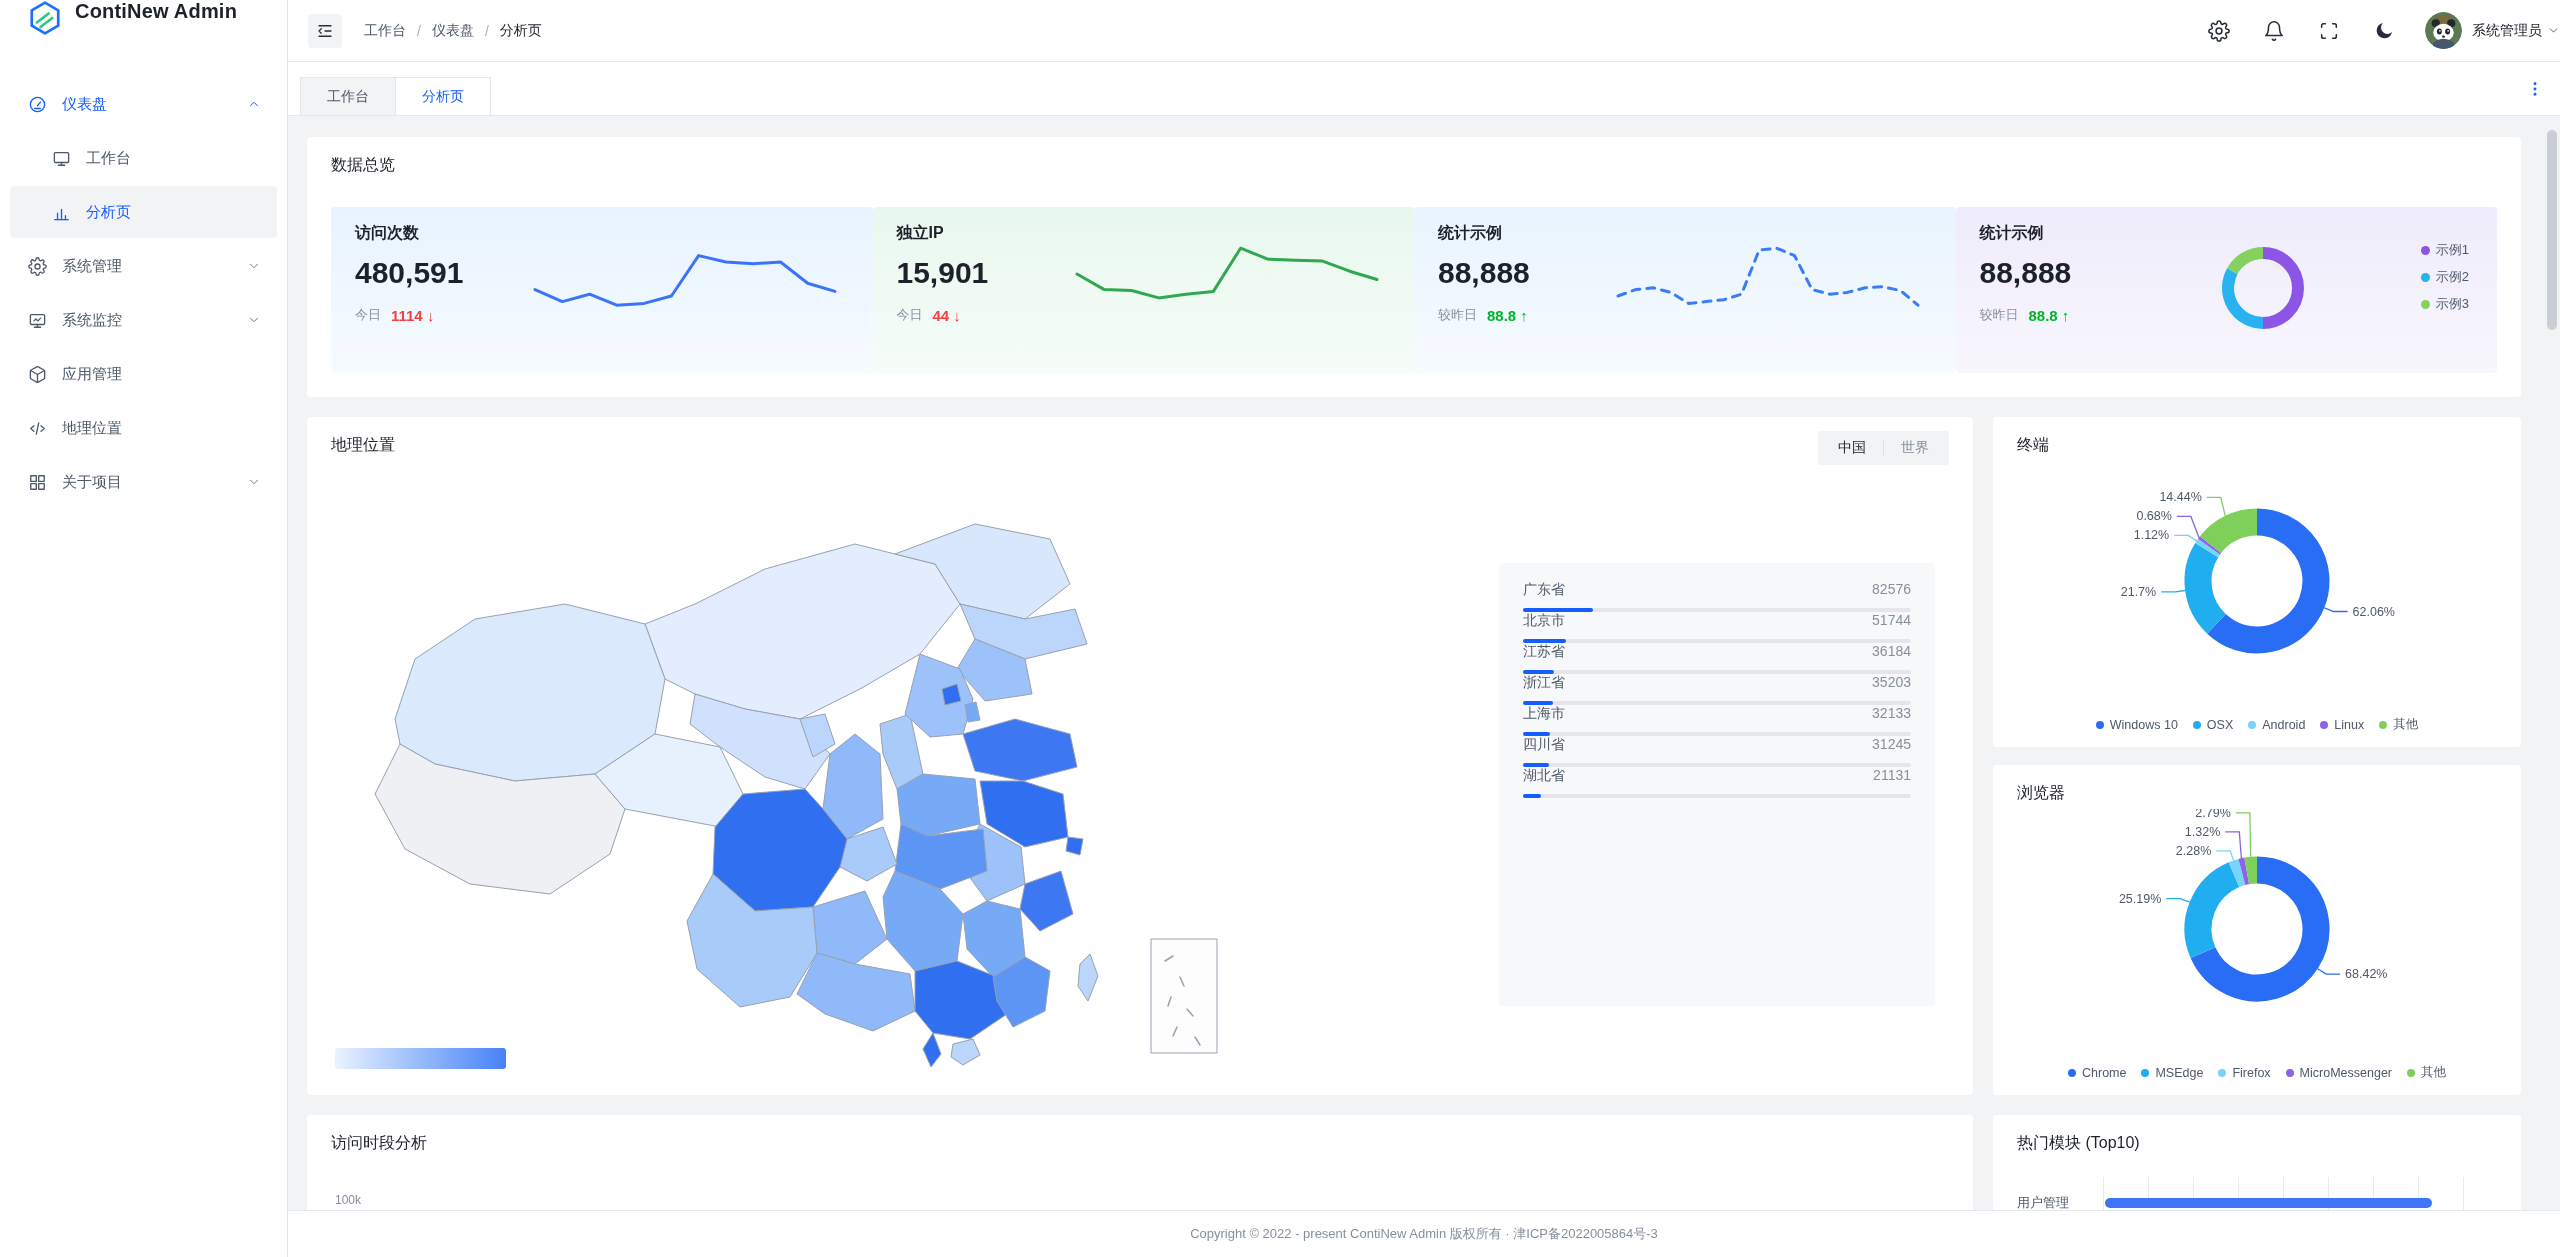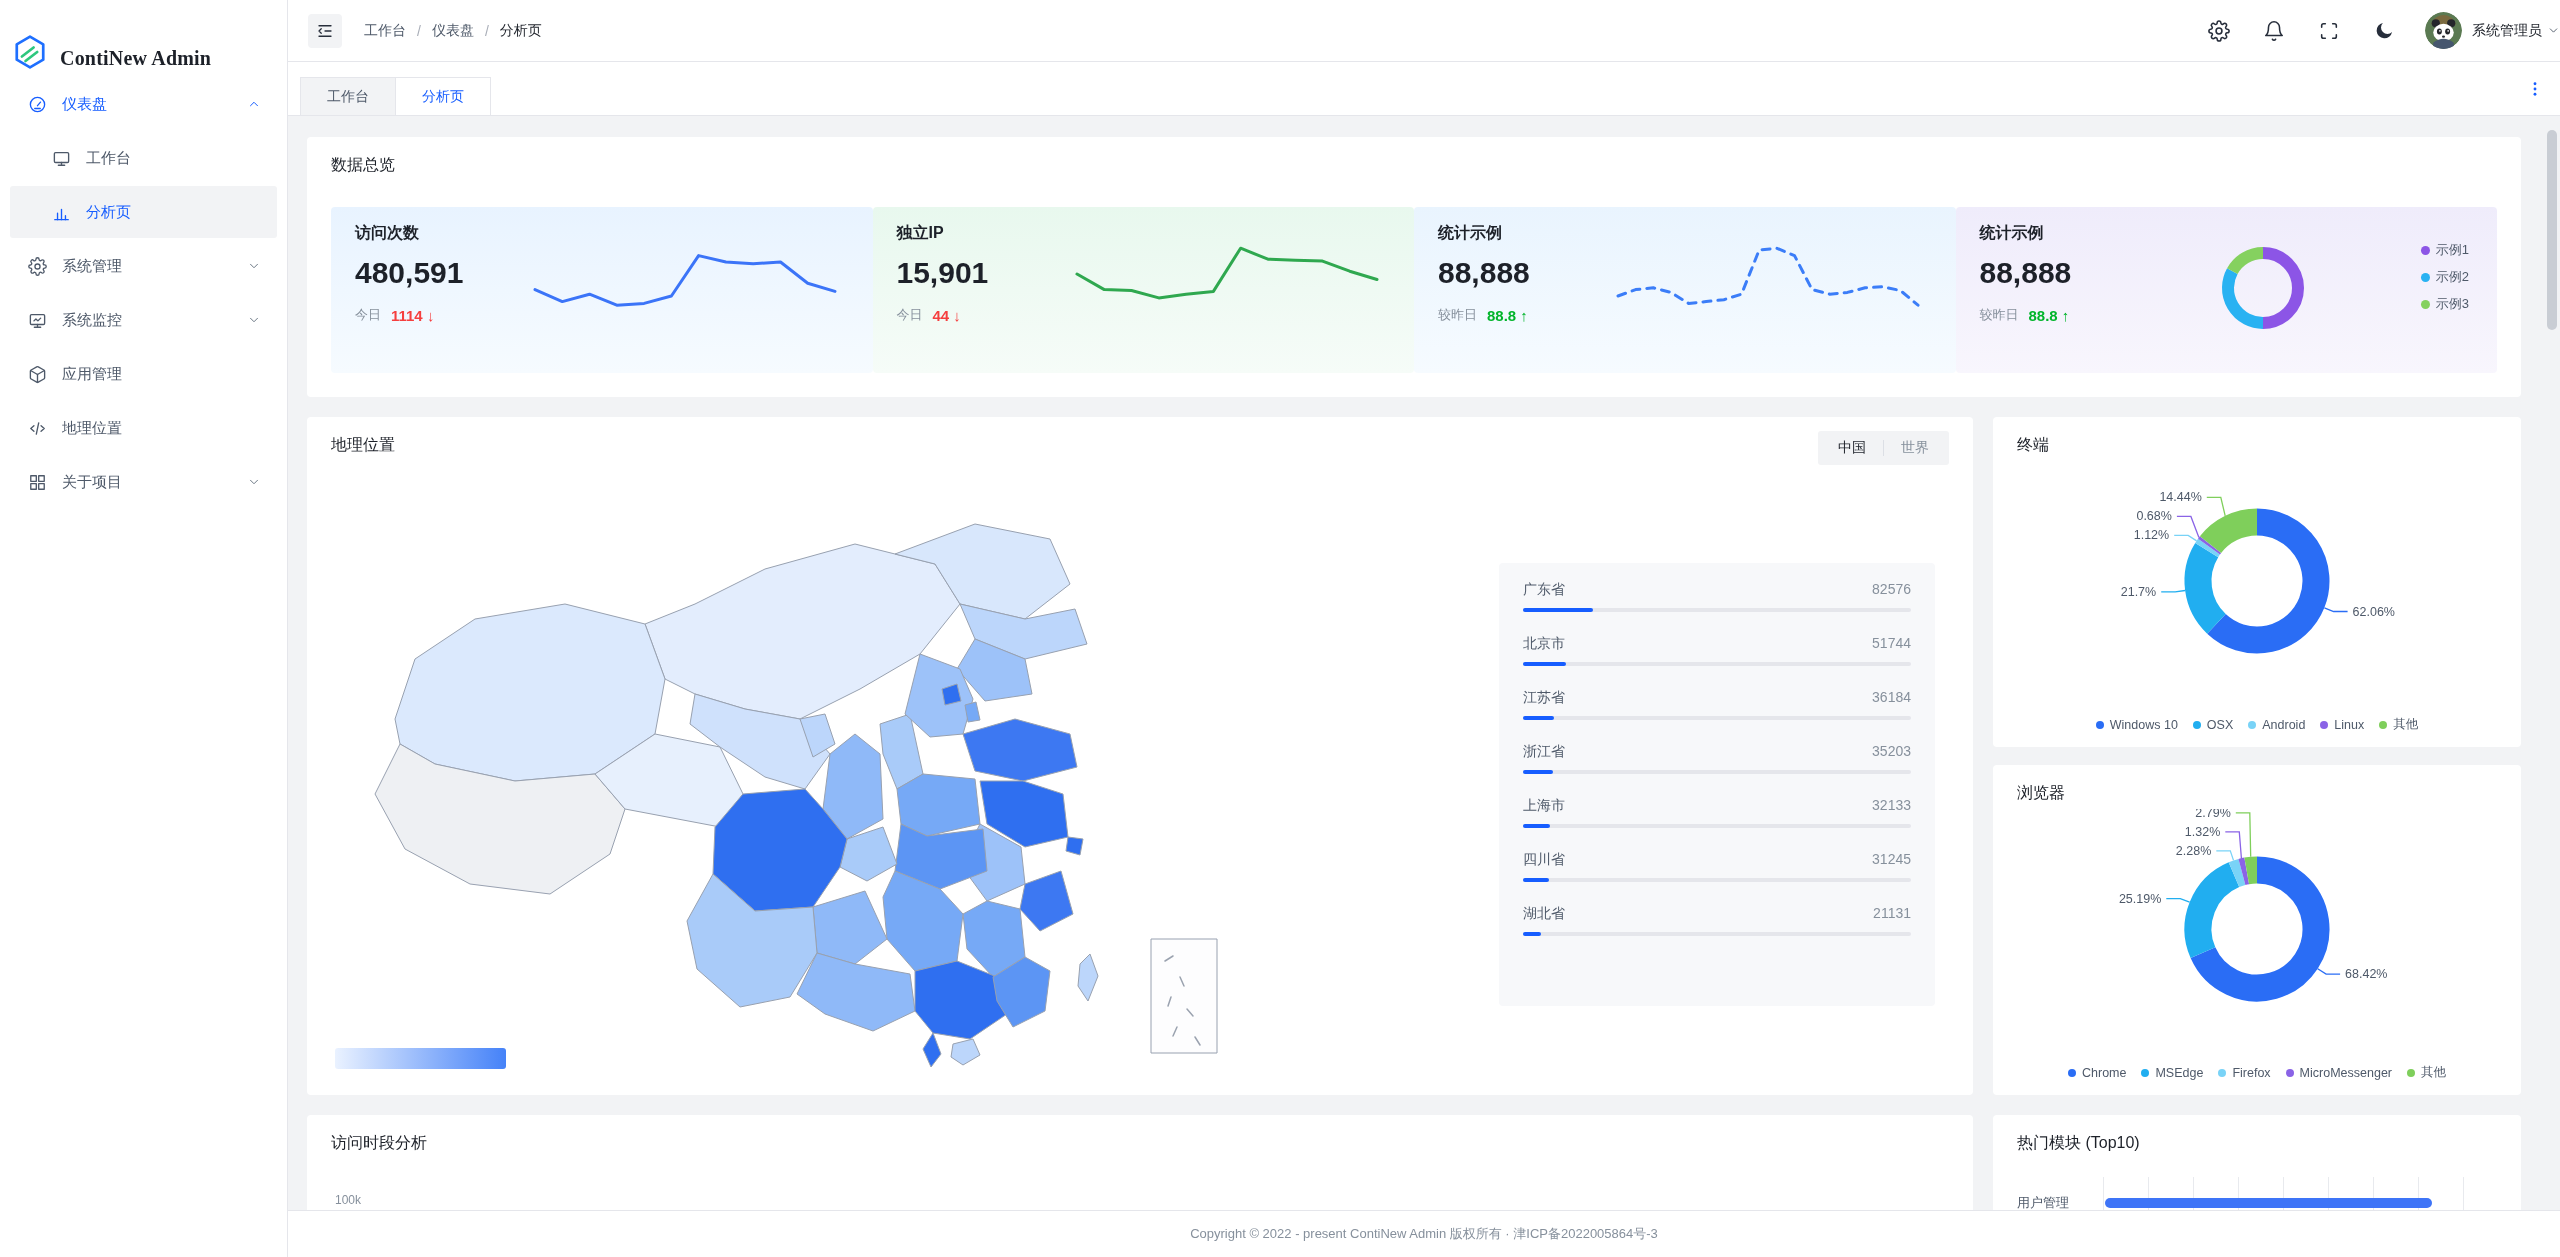--- a/index.html
+++ b/index.html
@@ -1,21 +1,21 @@
 <!DOCTYPE html>
 <html><head>
 <meta charset="utf-8">
 <style>
   * { margin:0; padding:0; box-sizing:border-box; }
   html,body { width:2560px; height:1257px; overflow:hidden; }
   body { font-family:"Liberation Sans","DejaVu Sans",sans-serif; background:#f2f3f5; color:#1d2129; position:relative; }
 
   
   #sidebar { position:absolute; left:0; top:0; width:288px; height:1257px; background:#fff; border-right:1px solid #e5e6eb; z-index:6; }
-  .logo { height:70px; display:flex; align-items:flex-end; padding-left:12px;font-family:Liberation Serif, serif; }
+  .logo { height:70px; display:flex; align-items:flex-start; padding-left:27px; }
   .logo-icon { width:36px; height:36px; display:inline-flex; }
   .logo-title { margin-left:12px; font-size:20px; font-weight:700; color:#1d2129; letter-spacing:.2px; }
   #menu { padding:6px 0; }
   .menu-item { display:flex; align-items:center; height:52px; margin:2px 10px; padding:0 16px 0 18px; border-radius:3px; color:#4e5969; font-size:15px; cursor:pointer; }
   .menu-item .mi-icon { width:19px; height:19px; display:inline-flex; flex:none; }
   .menu-item .mi-label { margin-left:15px; flex:1; white-space:nowrap; }
   .menu-item .mi-chevron { width:14px; height:14px; display:inline-flex; color:#6b7785; }
   .menu-item.sub { padding-left:42px; }
   .menu-item.hl, .menu-item.hl .mi-chevron { color:#165dff; }
   .menu-item.active { background:#f2f3f5; color:#165dff; }
@@ -62,21 +62,21 @@
   #geo-panel { flex:1; height:678px; }
   .col-right { width:528px; display:flex; flex-direction:column; gap:18px; }
   #terminal-panel, #browser-panel { height:330px; }
   #map-toggle { position:absolute; top:14px; right:24px; background:#f2f3f5; border-radius:3px; display:flex; align-items:center; padding:3px; font-size:14px; }
   .toggle-opt { padding:5px 17px; cursor:pointer; color:#86909c; border-radius:2px; }
   .toggle-opt.on { color:#1d2129; }
   .toggle-div { width:1px; height:16px; background:#dcdfe5; }
   #china-map { position:absolute; left:28px; top:92px; }
   #map-gradient { position:absolute; left:28px; bottom:26px; width:171px; height:21px; border-radius:3px; background:linear-gradient(90deg,#eaf2ff,#4582f8); }
   #rank-card { position:absolute; right:38px; top:146px; width:436px; height:443px; background:#f7f8fa; border-radius:4px; padding:18px 24px; overflow:hidden; }
-  .rank-row { margin-bottom:23px; }
+  .rank-row { }
   .rank-head { display:flex; justify-content:space-between; font-size:14px; }
   .rank-name { color:#4e5969; }
   .rank-val { color:#86909c; }
   .rank-track { margin-top:9px; height:4px; border-radius:2px; background:#e5e6eb; position:relative; }
   .rank-fill { position:absolute; left:0; top:0; height:4px; border-radius:2px; }
 
   .donut-host { position:absolute; left:24px; right:24px; top:44px; height:240px; }
   .pie-legend { position:absolute; left:12px; right:12px; bottom:14px; display:flex; justify-content:center; align-items:center; gap:15px; font-size:12.5px; color:#4e5969; }
   .pie-legend .legend-dot { width:8px; height:8px; }
 

